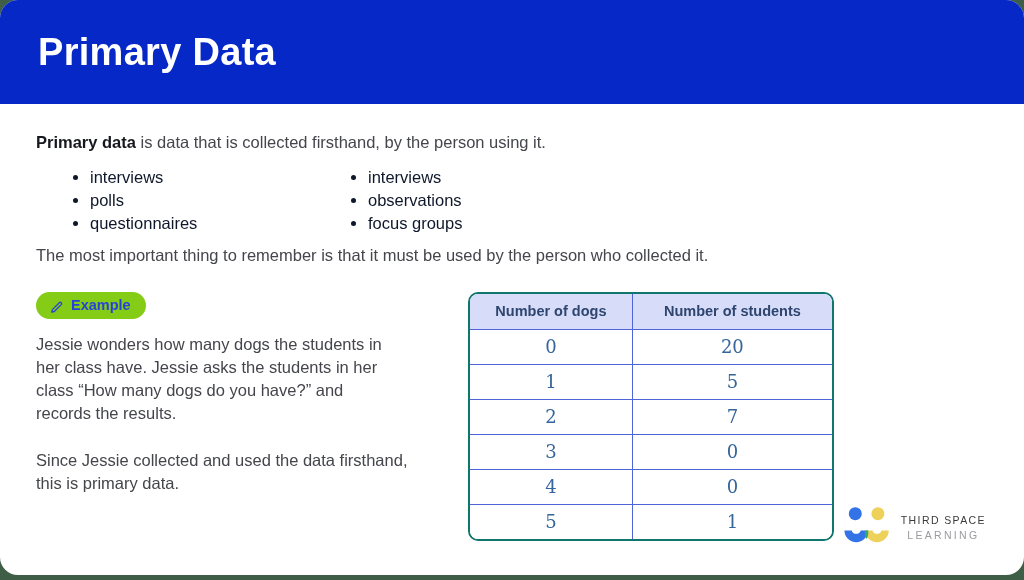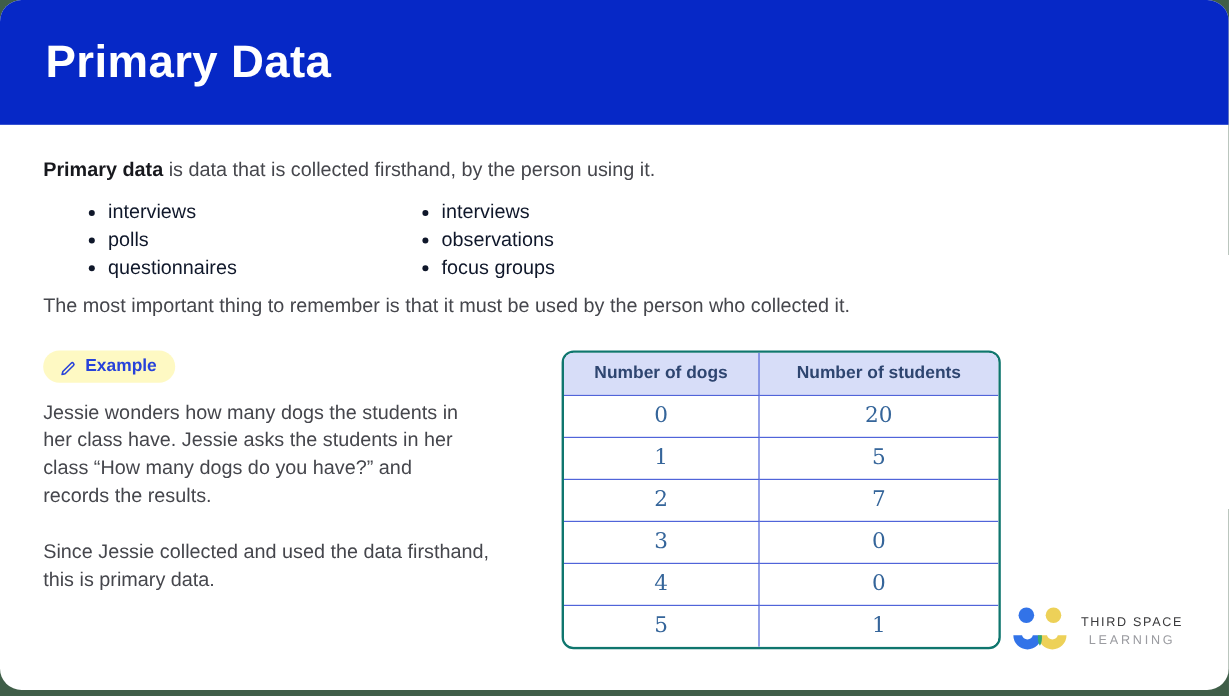--- a/index.html
+++ b/index.html
@@ -47,21 +47,21 @@
   .example-row {
     display: flex;
     align-items: flex-start;
     margin-top: 26px;
   }
   .example-left { width: 432px; }
   .example-badge {
     display: inline-flex;
     align-items: center;
     gap: 7px;
-    background: #fef9c3;
+    background: #84cc16;
     color: #2742da;
     border-radius: 15px;
     padding: 5px 15px 6px 13px;
     font-size: 14.5px;
     font-weight: 700;
   }
   .example-badge svg { display: block; }
   .example-p1 { margin-top: 14px; white-space: pre-line; line-height: 23px; color: #45464c; }
   .example-p2 { margin-top: 24px; white-space: pre-line; line-height: 23px; color: #45464c; }
   .data-table-wrap {

